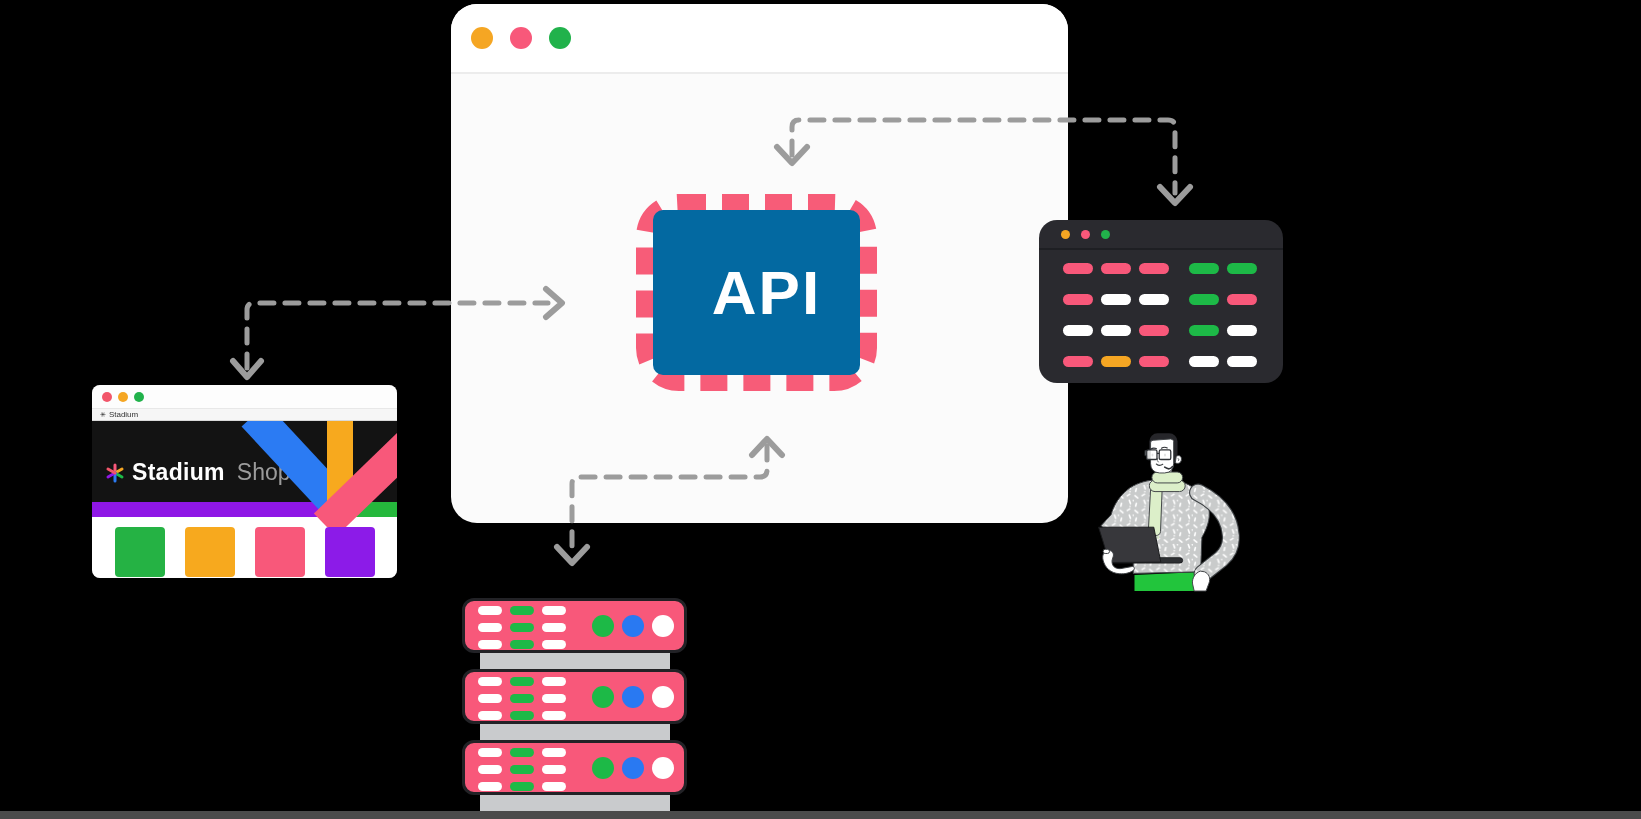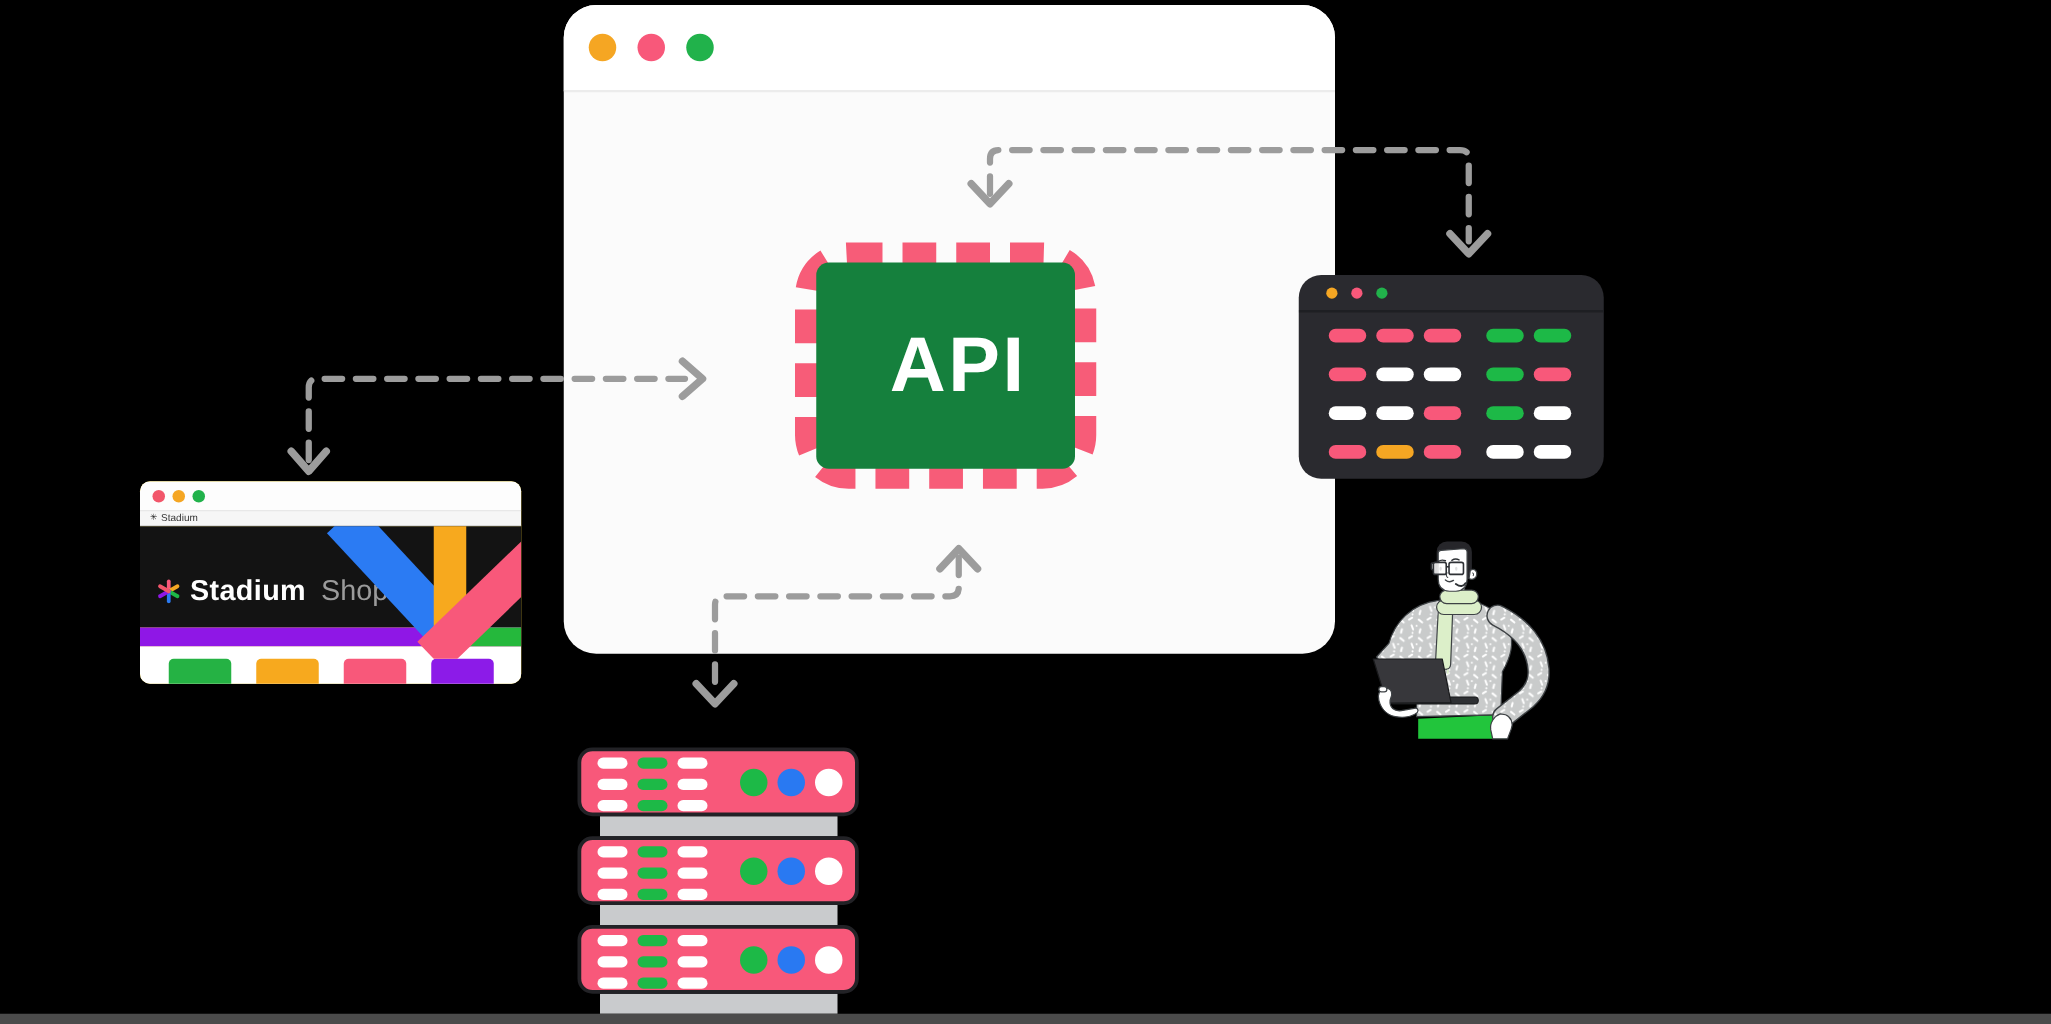--- a/index.html
+++ b/index.html
@@ -17,22 +17,22 @@
   .dot.xs{width:9px;height:9px;}
 
   
   .api-chip{position:absolute;left:184px;top:189px;width:243px;height:199px;}
   .api-chip svg{position:absolute;left:0;top:0;}
   .api-face{position:absolute;left:18px;top:17px;width:207px;height:165px;
     border-radius:10px;display:flex;align-items:center;justify-content:center;}
   .api-label{color:#fff;font-size:62px;font-weight:bold;letter-spacing:2px;}
 
   
-  .stadium-window{position:absolute;left:112px;top:385px;width:305px;height:162px;
-    background:#fde047;border-radius:8px;overflow:hidden;z-index:10;}
+  .stadium-window{position:absolute;left:92px;top:385px;width:305px;height:193px;
+    background:#737373;border-radius:8px;overflow:hidden;z-index:10;}
   .st-titlebar{height:23px;background:#FDFDFD;display:flex;align-items:center;
     padding-left:10px;gap:6px;}
   .st-tabbar{height:13px;background:#F6F6F6;border-top:1px solid #E8E8E8;
     border-bottom:1px solid #D9D9D9;display:flex;align-items:center;padding-left:8px;gap:3px;}
   .st-tab-icon{font-size:7px;line-height:7px;color:#222;}
   .st-tab-label{font-size:8px;color:#333;}
   .st-hero{position:relative;height:81px;background:#131313;}
   .st-ribbons{position:absolute;left:0;top:0;z-index:3;pointer-events:none;}
   .st-logo{position:absolute;left:13px;top:38px;z-index:2;display:flex;align-items:center;gap:7px;}
   .st-brand-bold{color:#fff;font-size:23px;font-weight:bold;letter-spacing:.3px;}
@@ -80,21 +80,21 @@
   <div class="main-window">
     <div class="main-titlebar" id="main-dots">
         <span class="dot lg" style="background: rgb(245, 166, 35);"></span>
         <span class="dot lg" style="background: rgb(248, 88, 122);"></span>
         <span class="dot lg" style="background: rgb(33, 178, 75);"></span>
       </div>
     <div class="api-chip">
       <svg width="243" height="199">
         <rect x="12" y="12" width="219" height="175" rx="32" fill="none" stroke-width="22" stroke-dasharray="27 16" stroke="#F75C78"></rect>
       </svg>
-      <div class="api-face" style="background: #15803d; padding-left: 20px;">
+      <div class="api-face" style="background: #0369a1; padding-left: 20px;">
         <span class="api-label">API</span>
       </div>
     </div>
   </div>
 
   <div class="stadium-window">
     <div class="st-titlebar" id="stadium-dots">
         <span class="dot sm" style="background: rgb(242, 86, 106);"></span>
         <span class="dot sm" style="background: rgb(245, 166, 35);"></span>
         <span class="dot sm" style="background: rgb(33, 178, 75);"></span>

